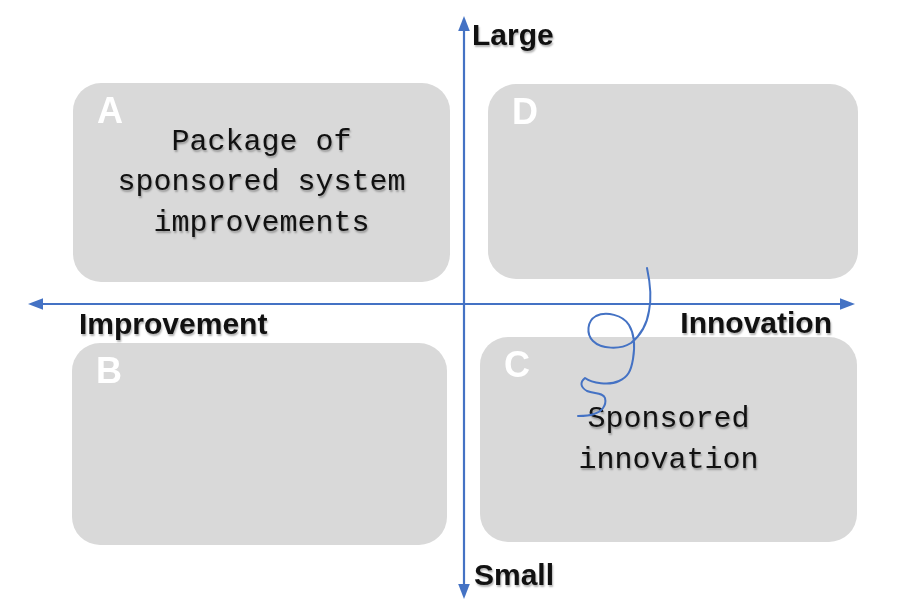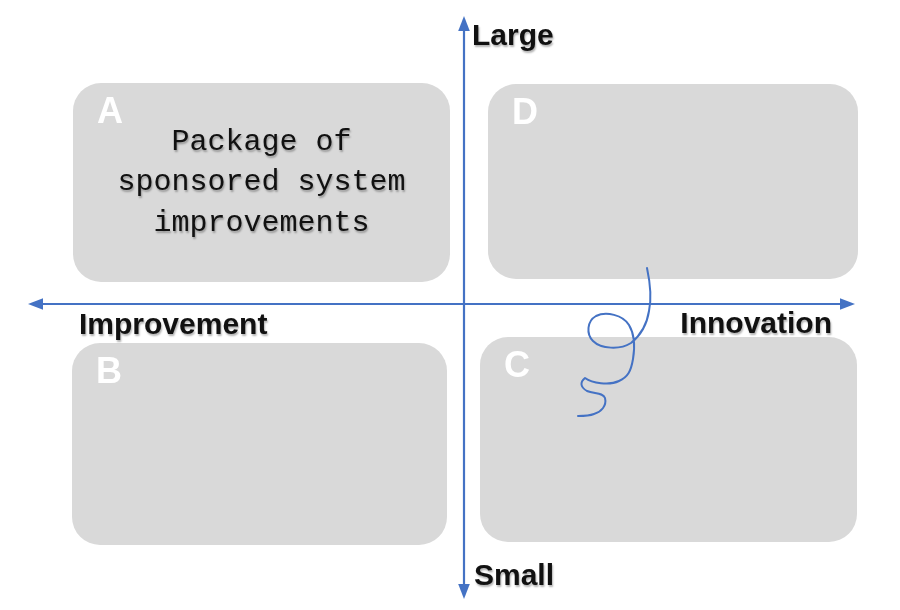--- a/index.html
+++ b/index.html
@@ -95,20 +95,21 @@
     <span class="quad-letter">D</span>
     <span class="quad-text"></span>
   </div>
 
   <div class="quad quad-b">
     <span class="quad-letter">B</span>
   </div>
 
   <div class="quad quad-c">
     <span class="quad-letter">C</span>
+    <span class="quad-text">Sponsored innovation</span>
   </div>
 
   <div class="axis-label axis-label-bottom">Small</div>
   <div class="axis-label axis-label-top">Large</div>
   <div class="axis-label axis-label-left">Improvement</div>
   <div class="axis-label axis-label-right">Innovation</div>
 
   <svg class="overlay-svg" viewBox="0 0 900 610">
     <g>
       <line class="axis-line" x1="464" y1="29" x2="464" y2="587"></line>

